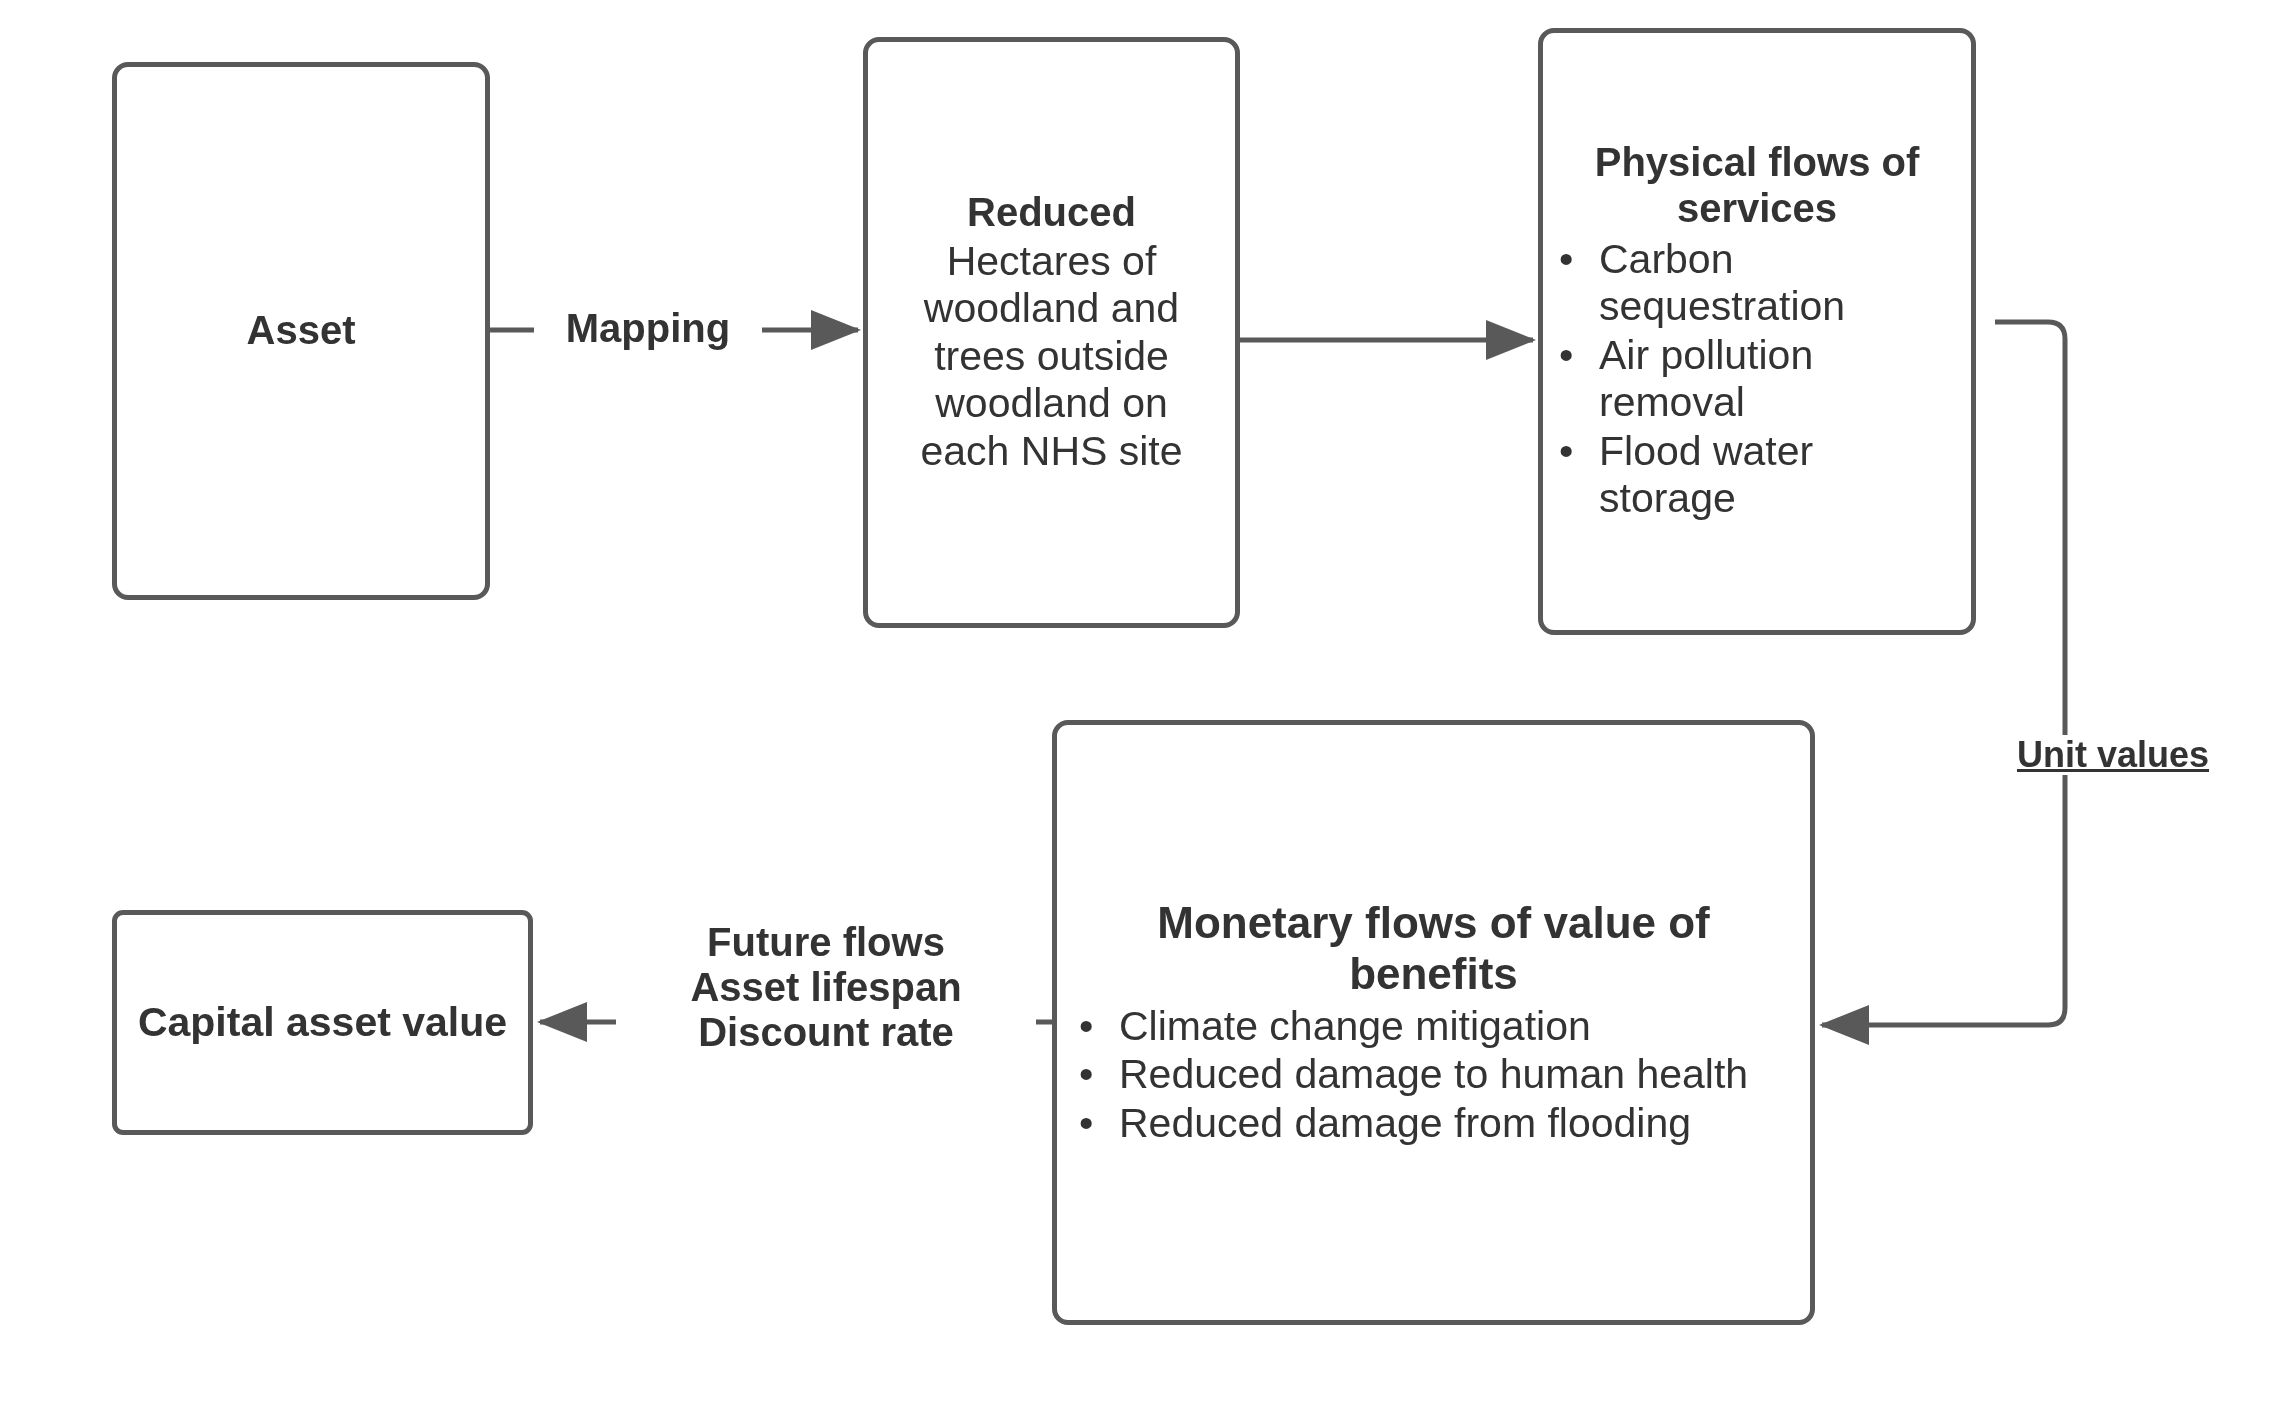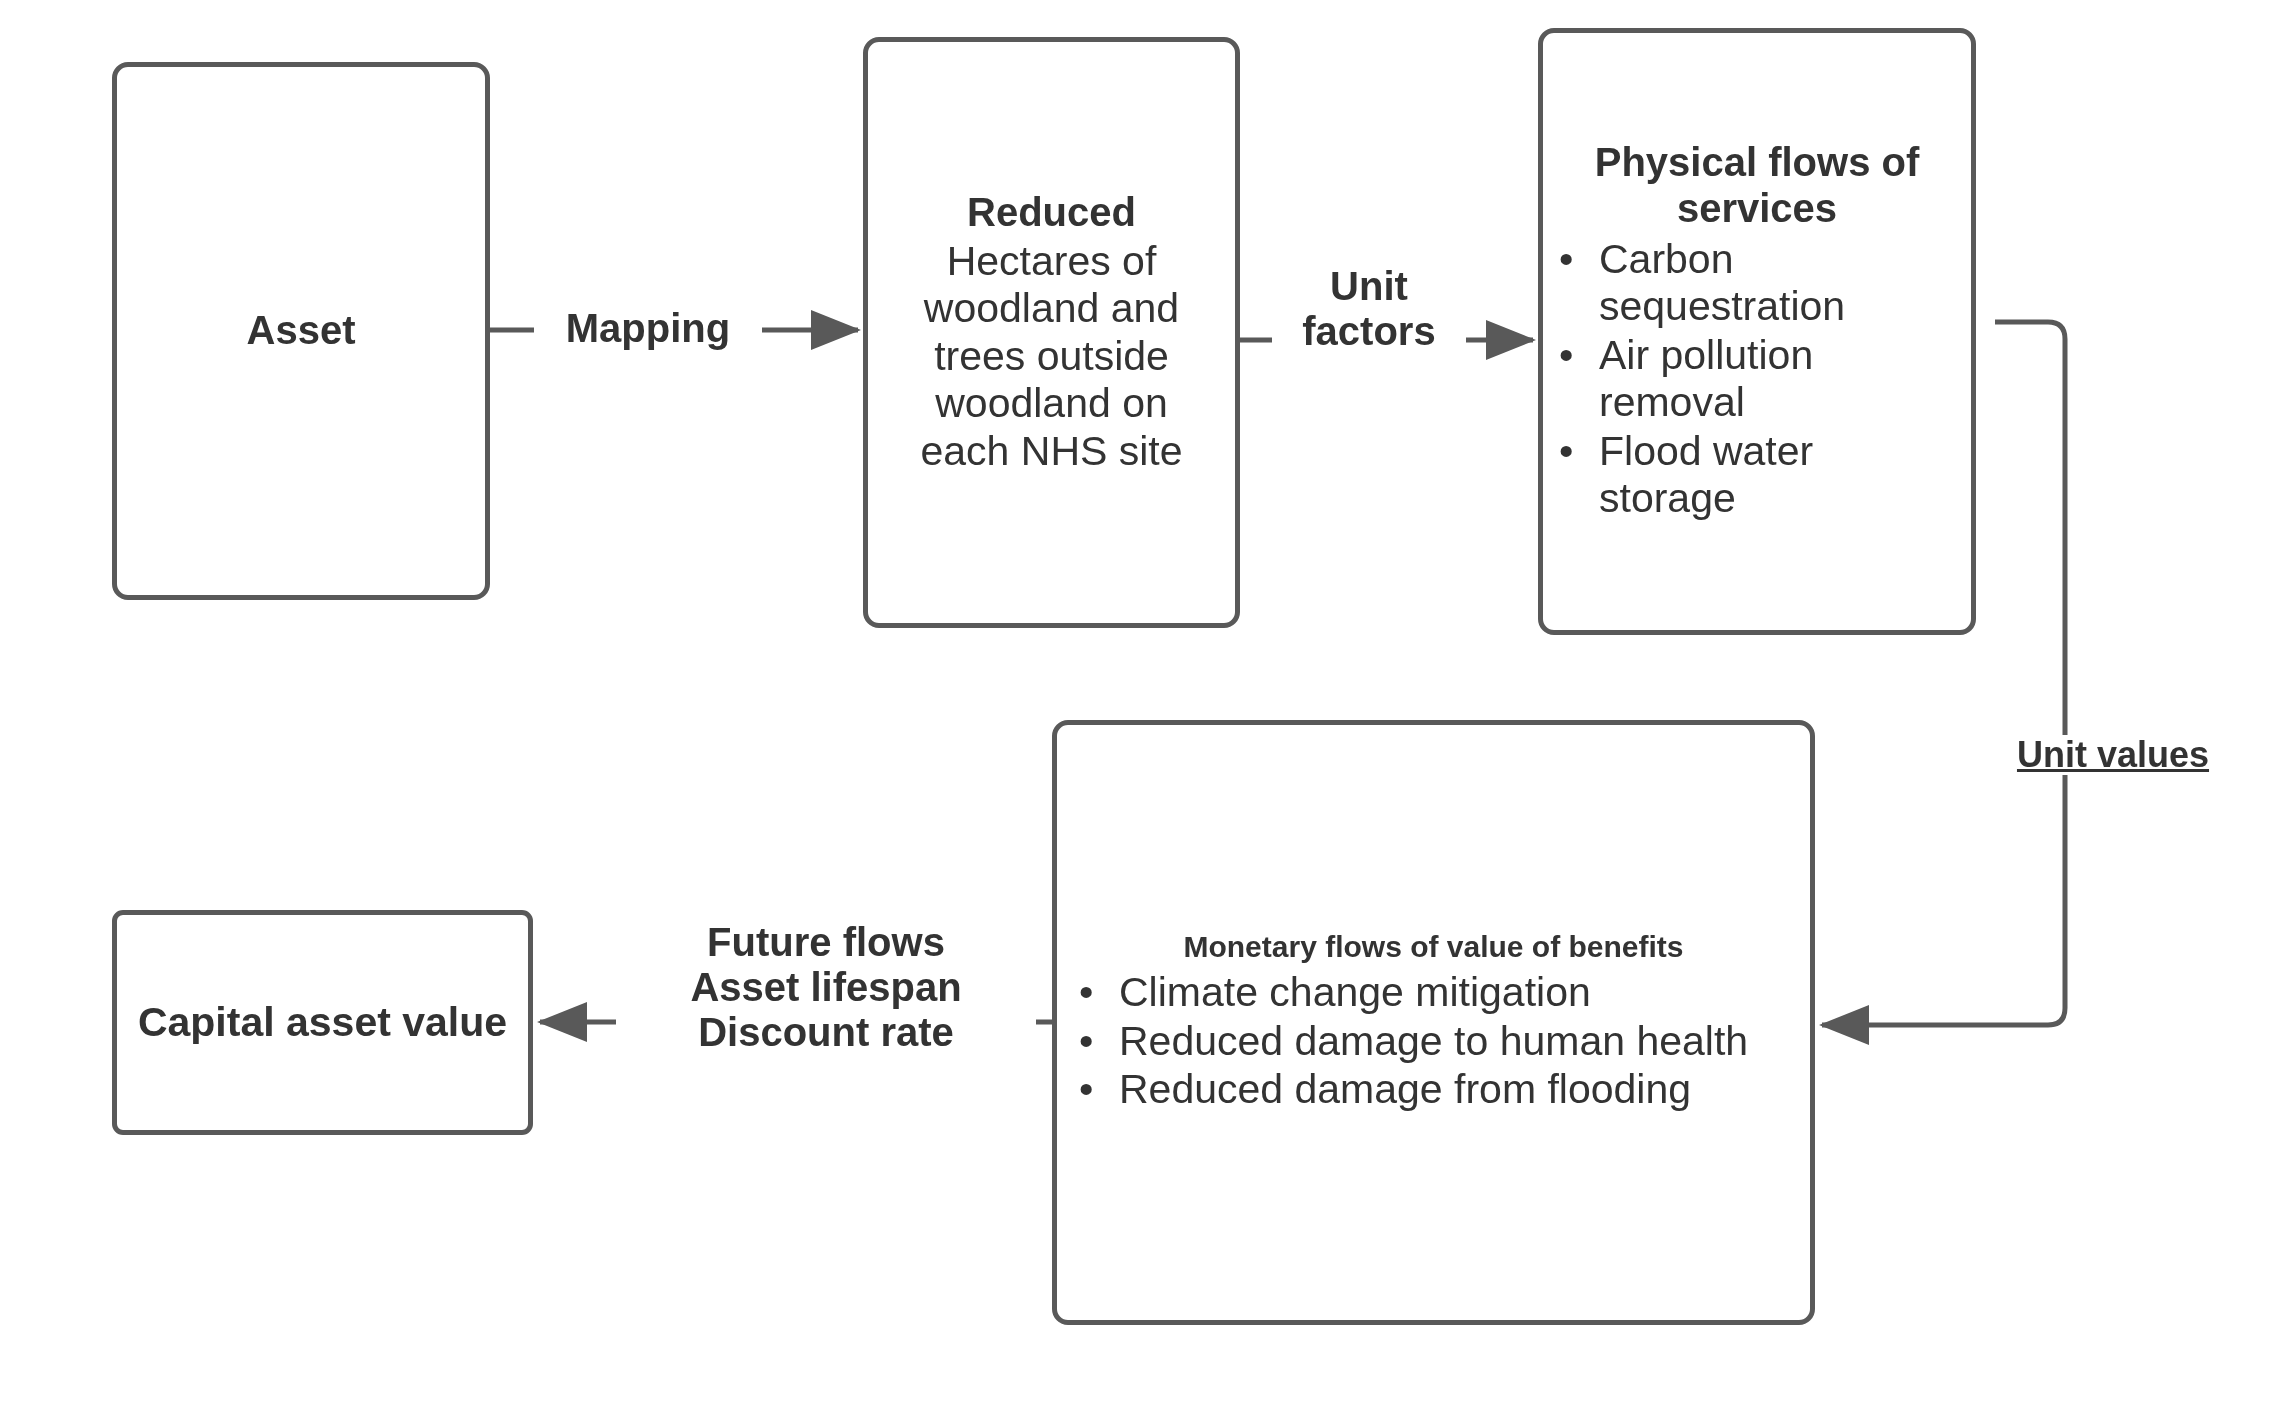--- a/index.html
+++ b/index.html
@@ -72,21 +72,21 @@
 
   #node-asset .node-title   { font-size: 40px; margin-bottom: 2px; }
   #node-asset .node-sub     { font-size: 41px; }
 
   #node-extent .node-title  { font-size: 40px; margin-bottom: 2px; }
   #node-extent .node-sub    { font-size: 41px; }
 
   #node-physical .node-title{ font-size: 40px; margin-bottom: 4px; }
   #node-physical ul.node-list li { font-size: 41px; padding-left: 40px; margin-bottom: 1px; }
 
-  #node-monetary .node-title{ font-size: 30px; margin-bottom: 4px; }
+  #node-monetary .node-title{ font-size: 44px; margin-bottom: 4px; }
   #node-monetary ul.node-list li { font-size: 41px; padding-left: 40px; margin-bottom: 1px; }
 
   #node-capital .node-title { font-size: 41px; }
 
   
   #wires {
     position: absolute;
     left: 0; top: 0;
     width: 2295px;
     height: 1403px;
@@ -175,22 +175,20 @@
       </li>
     </ul>
   </div>
 
   <div class="node" id="node-capital">
     <div class="node-title">Capital asset value</div>
   </div>
 
   <div class="edge-label" id="label-mapping">Mapping</div>
 
-  <div class="edge-label" id="label-unitfac">Unit
-factors</div>
 
   <div class="edge-label" id="label-unitval">Unit values</div>
 
   <div class="edge-label" id="label-future">Future flows
 Asset lifespan
 Discount rate</div>
 
 </div>
 
 </body></html>

